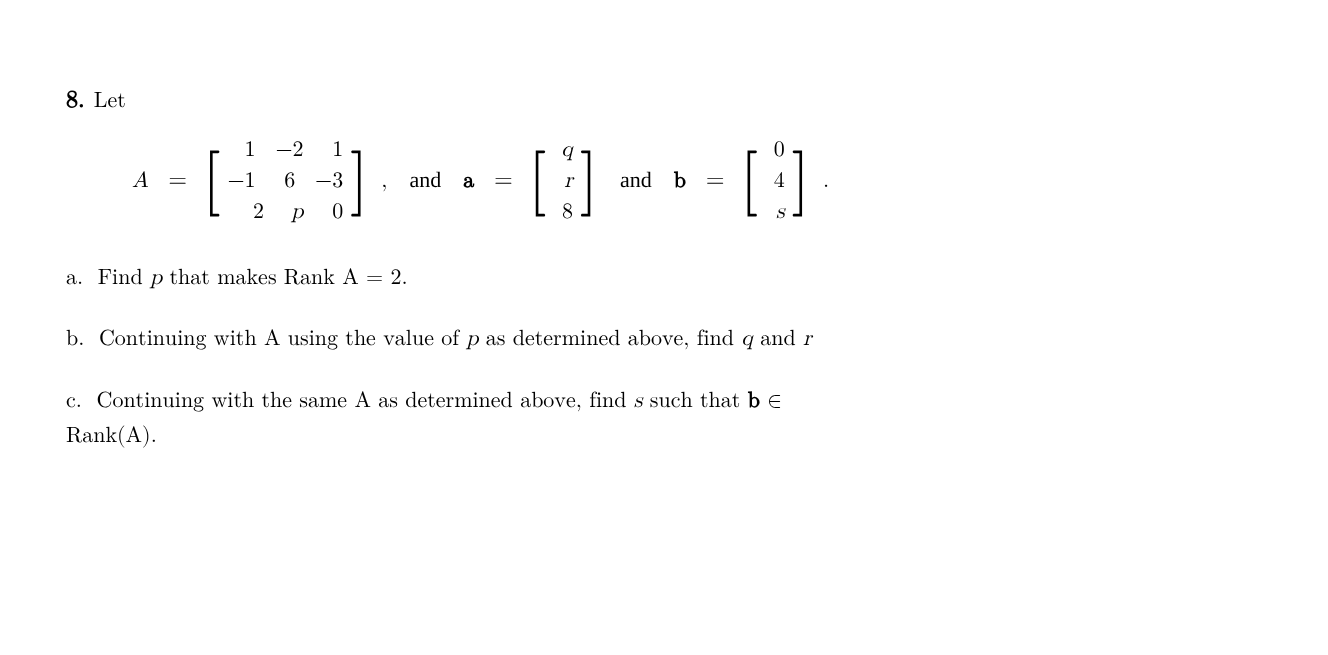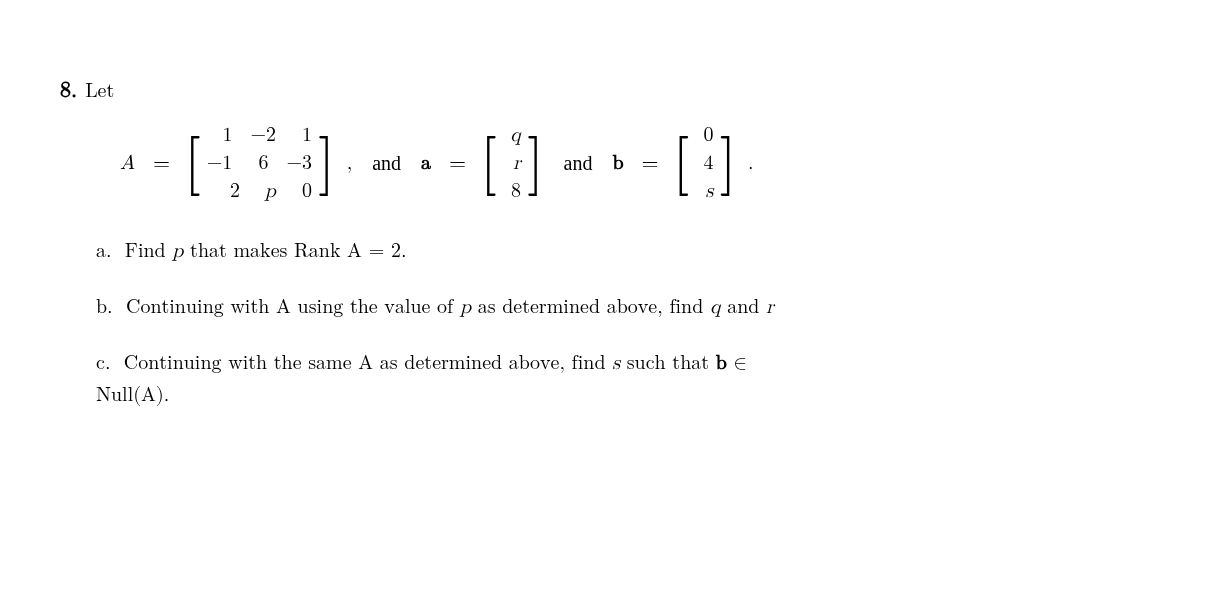--- a/index.html
+++ b/index.html
@@ -98,21 +98,20 @@
     .period {
       font-size: 20px;
       margin-left: 4px;
     }
 
     .part {
       margin-bottom: 24px;
       font-size: 20px;
       line-height: 1.6;
       max-width: 1050px;
-      margin-left: 36px;
     }
   </style>
 </head>
 <body>
 
 <div>
 
   <div style="display:flex; align-items:baseline; gap:8px; margin-bottom:18px;">
     <span style="font-weight:bold; font-size:22px;">8.</span>
     <span style="font-size:20px;margin-top:39px;">Let</span>
@@ -200,16 +199,16 @@
   </div>
 
   <div class="part">
     <span>b.&nbsp;</span>
     <span>Continuing with A using the value of <span style="font-style:italic;">p</span> as determined above, find <span style="font-style:italic;">q</span> and <span style="font-style:italic;">r</span></span><br>
   </div>
 
   <div class="part">
     <span>c.&nbsp;</span>
     <span>Continuing with the same A as determined above, find <span style="font-style:italic;">s</span> such that <span style="font-weight:bold;">b</span> ∈</span><br>
-    <span>Null(A).</span>
+    <span>Rank(A).</span>
   </div>
 
 </div>
 
 </body></html>

